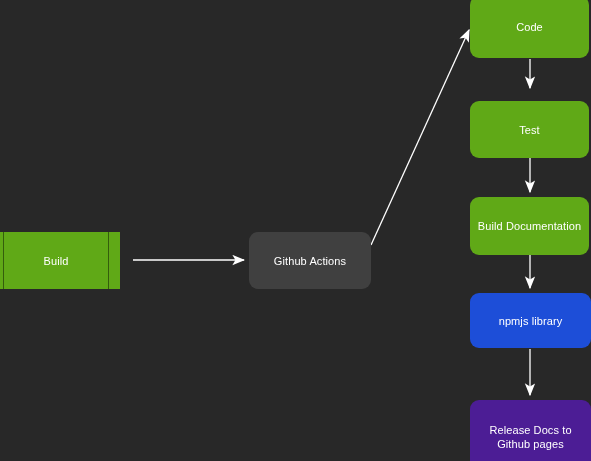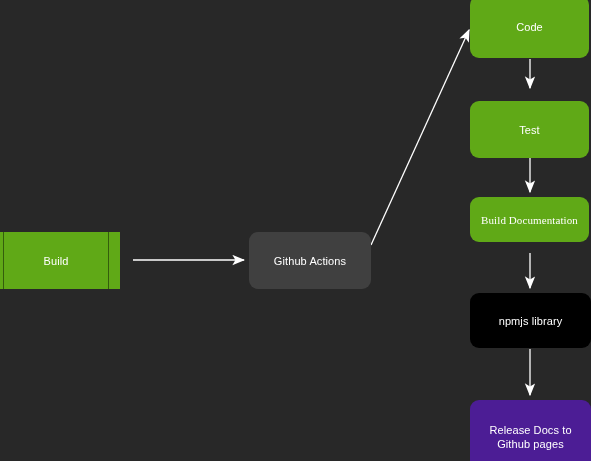--- a/index.html
+++ b/index.html
@@ -88,24 +88,24 @@
       </div>
       <div class="node rounded" style="left: 249px; top: 232px; width: 122px; height: 57px; background: #404040;">
         <span class="node-label">Github Actions</span>
       </div>
       <div class="node rounded" style="left: 470px; top: -4px; width: 119px; height: 62px; background: rgb(96, 169, 23);">
         <span class="node-label">Code</span>
       </div>
       <div class="node rounded" style="left: 470px; top: 93px; width: 119px; height: 57px; background: rgb(96, 169, 23); margin-top: 8px;">
         <span class="node-label">Test</span>
       </div>
-      <div class="node rounded" style="left: 470px; top: 197px; width: 119px; height: 45px; background: rgb(96, 169, 23); font-family: Liberation Serif, serif;">
+      <div class="node rounded" style="left: 470px; top: 197px; width: 119px; height: 58px; background: rgb(96, 169, 23);">
         <span class="node-label">Build Documentation</span>
       </div>
-      <div class="node rounded" style="left: 470px; top: 293px; width: 121px; height: 55px; background: #000000;">
+      <div class="node rounded" style="left: 470px; top: 293px; width: 121px; height: 55px; background: #1d4ed8;">
         <span class="node-label">npmjs library</span>
       </div>
       <div class="node rounded" style="left: 470px; top: 400px; width: 121px; height: 74px; background: #4c1d95;">
         <span class="node-label">Release Docs to
 Github pages</span>
       </div>
     </div>
 
 </div>
 

